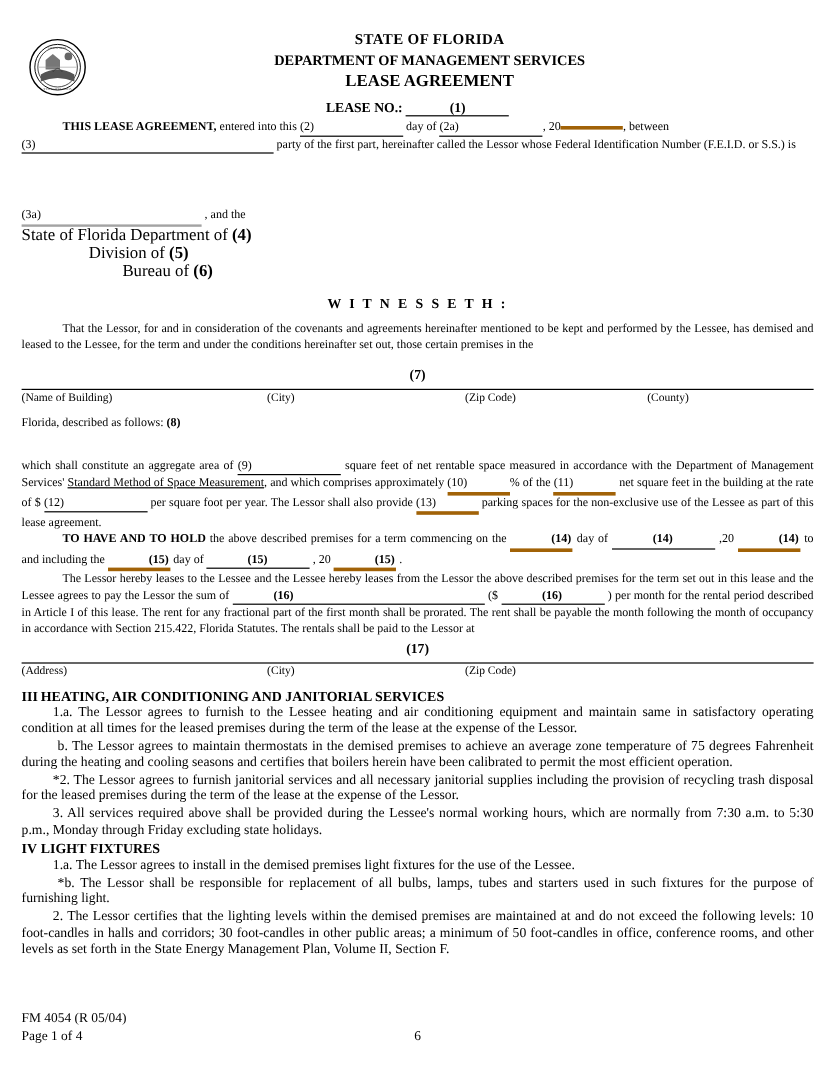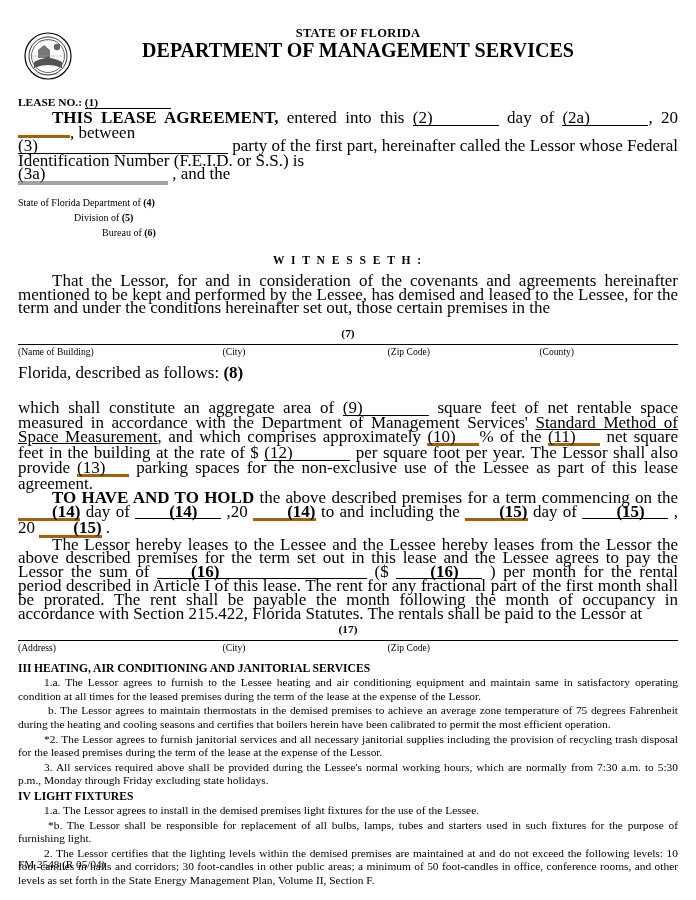--- a/index.html
+++ b/index.html
@@ -48,58 +48,57 @@
     padding-right: 20px;
   }
   .t1 {
     font-weight: bold;
     font-size: 12.5px;
     letter-spacing: .3px;
     line-height: 15px;
   }
   .t2 {
     font-weight: bold;
-    font-size: 20px;
+    font-size: 12px;
     line-height: 19px;
   }
   .t3 {
     font-weight: bold;
     font-size: 14px;
     line-height: 18px;
   }
 
   
   .body-txt {
-    font-size: 17px;
+    font-size: 10px;
     line-height: 13.6px;
     text-align: justify;
   }
   .lease-no-line {
-    text-align: left;
+    text-align: center;
     font-size: 11.4px;
     font-weight: bold;
-    margin-top: 14px;
+    margin-top: 2px;
     margin-bottom: 2px;
   }
   .u {
     text-decoration: underline;
   }
   .bold { font-weight: bold; }
   .blank-sm { display:inline-block; min-width: 52px; border-bottom: 3px solid #a16207; }
   .blank-md { display:inline-block; min-width: 86px; border-bottom: 1px solid #000; }
-  .blank-lg { display:inline-block; min-width: 150px; border-bottom: 4px solid #a3a3a3; }
+  .blank-lg { display:inline-block; min-width: 150px; border-bottom: 2px solid #a3a3a3; margin-top: 45px; }
   .blank-xl { display:inline-block; min-width: 210px; border-bottom: 1px solid #000; }
 
   .para { margin-top: 8px; }
   .indent { text-indent: 34px; }
 
   .dept-lines {
-    font-size: 10px;
+    font-size: 14px;
     line-height: 15px;
-    margin-top: 10px;
   }
   .dept-lines .l2 { padding-left: 56px; }
   .dept-lines .l3 { padding-left: 84px; }
 
   .witnesseth {
     text-align: center;
     font-weight: bold;
     font-size: 11.5px;
     letter-spacing: 2px;
     margin-top: 14px;
@@ -175,20 +174,21 @@
         <path d="M14 18 L20 13 L26 18 L26 26 L14 26 Z" fill="#777"></path>
         <circle cx="33" cy="15" r="3.2" fill="#666"></circle>
         <path d="M8 24 L40 24" stroke="#999" stroke-width="0.5"></path>
         <path d="M20 28 q4 -6 8 0" stroke="#333" stroke-width="0.6" fill="none"></path>
         <text x="24" y="9" font-size="2.6" text-anchor="middle" fill="#333">GREAT SEAL</text>
         <text x="24" y="43" font-size="2.6" text-anchor="middle" fill="#333">STATE OF FLORIDA</text>
       </svg>
       <div class="title-block">
         <div class="t1">STATE OF FLORIDA</div>
         <div class="t2">DEPARTMENT OF MANAGEMENT SERVICES</div>
+        <div class="t3">LEASE AGREEMENT</div>
       </div>
     </div>
 
     <div class="lease-no-line">
       <span>LEASE NO.:</span>
       <span class="blank-md">(1)</span>
     </div>
 
     <div class="body-txt">
       <span style="display:inline-block;width:34px;"></span><span class="bold">THIS LEASE AGREEMENT,</span><span> entered into this </span><span class="blank-md">(2)</span><span> day of </span><span class="blank-md">(2a)</span><span>, 20</span><span class="blank-sm"></span><span>, between </span><br>
@@ -258,16 +258,20 @@
       <span class="roman">IV</span><span>LIGHT FIXTURES</span>
     </div>
     <div class="num-item" style="text-indent:26px;">1.a.  The Lessor agrees to install in the demised premises light fixtures for the use of the Lessee.</div>
     <div class="num-item" style="text-indent:30px;">*b.  The Lessor shall be responsible for replacement of all bulbs, lamps, tubes and starters used in such fixtures for the purpose of furnishing light.</div>
     <div class="num-item" style="text-indent:26px;">2.  The Lessor certifies that the lighting levels within the demised premises are maintained at and do not exceed the following levels: 10 foot-candles in halls and corridors; 30 foot-candles in other public areas; a minimum of 50 foot-candles in office, conference rooms, and other levels as set forth in the State Energy Management Plan, Volume II, Section F.</div>
 
   </div>
 
   <div class="footer">
     <div class="footer-row">
-      <span>FM 3548 (R 05/04)</span>
+      <span>FM 4054 (R 05/04)</span>
+    </div>
+    <div class="footer-row">
+      <span>Page 1 of 4</span>
+      <span class="page-num">6</span>
     </div>
   </div>
 </div>
 
 </body></html>

